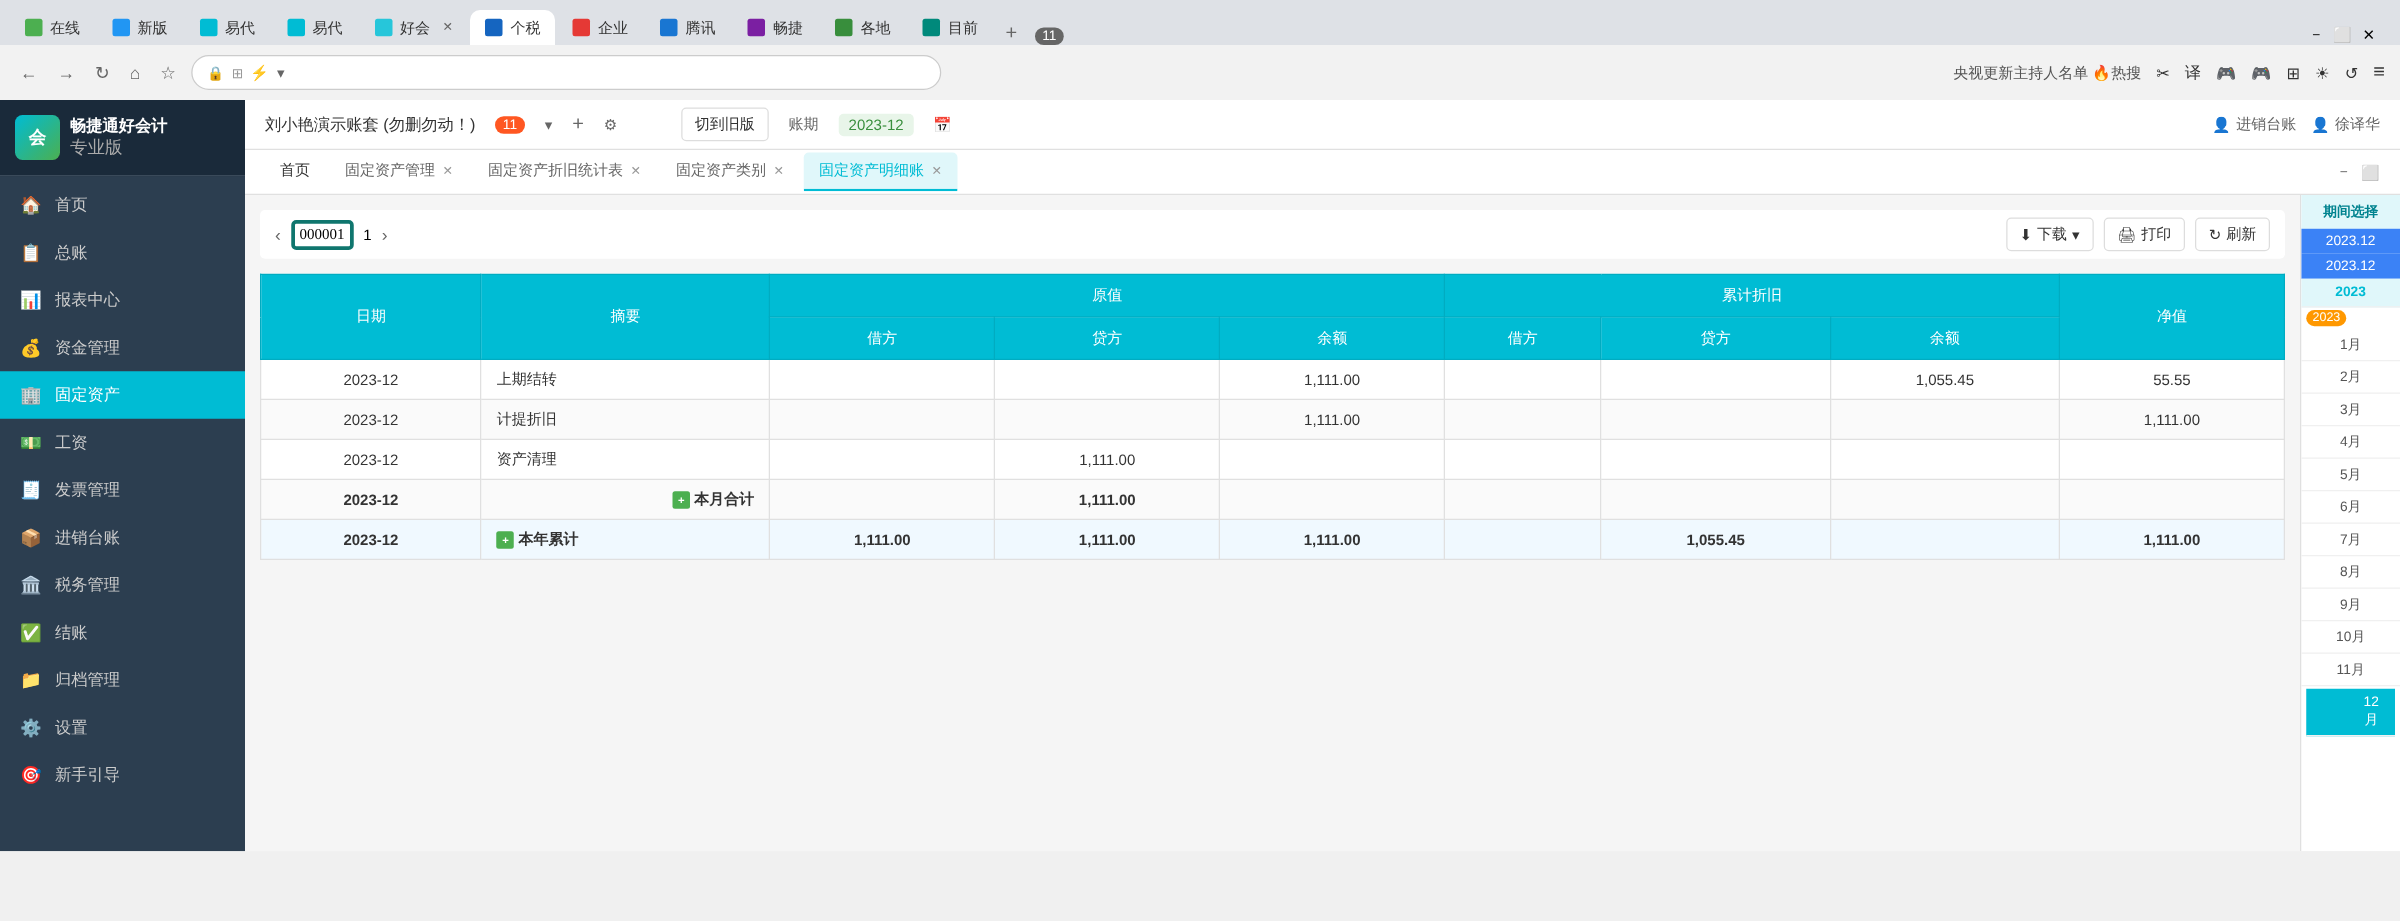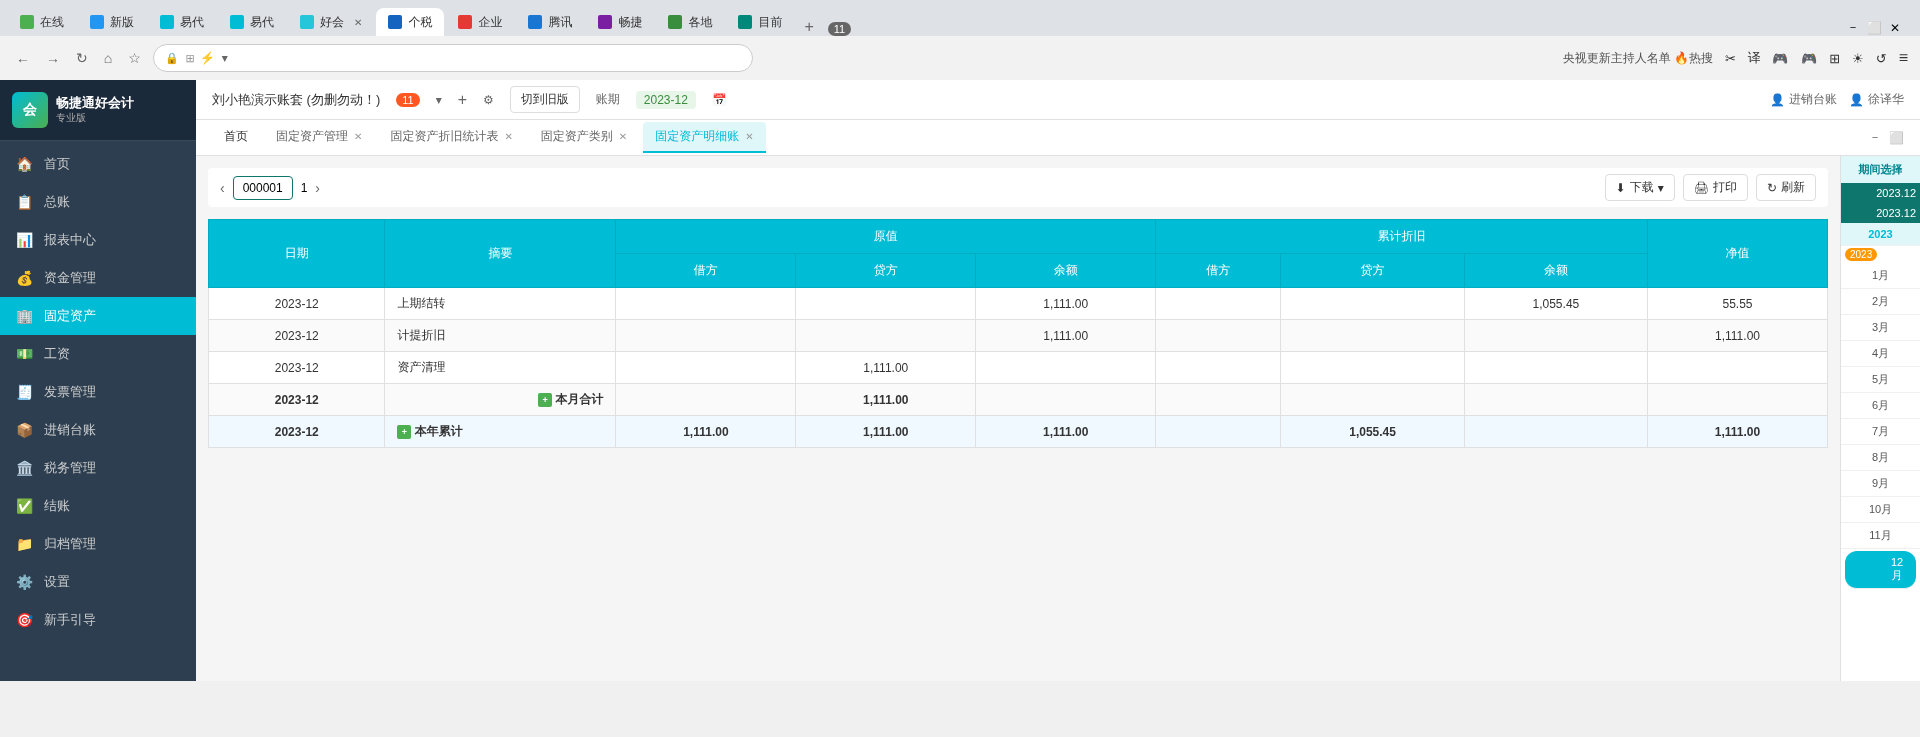--- a/index.html
+++ b/index.html
@@ -22,68 +22,68 @@
     .browser-actions { display: flex; align-items: center; gap: 12px; margin-left: auto; font-size: 12px; color: #333; }
 
     
     .app-container { display: flex; width: 1920px; height: 601px; background: #f5f5f5; }
 
     
     .sidebar { width: 196px; background: #2c3e50; display: flex; flex-direction: column; height: 100%; flex-shrink: 0; }
     .sidebar-logo { display: flex; align-items: center; gap: 8px; padding: 12px; background: #1a2a3a; border-bottom: 1px solid #3a4a5a; }
     .logo-icon { width: 36px; height: 36px; background: linear-gradient(135deg, #00bcd4, #4caf50); border-radius: 6px; display: flex; align-items: center; justify-content: center; color: white; font-size: 14px; font-weight: bold; }
     .logo-text { color: #fff; font-size: 13px; font-weight: bold; line-height: 1.3; }
-    .logo-sub { color: #aaa; font-size: 10px; }
+    .logo-sub { color: #aaa; font-size: 14px; }
 
     .sidebar-nav { flex: 1; overflow-y: auto; padding: 4px 0; }
     .sidebar-item { display: flex; align-items: center; gap: 10px; padding: 10px 16px; color: #ccc; cursor: pointer; transition: background 0.2s; font-size: 13px; }
     .sidebar-item.active { background: #00bcd4; color: #fff; }
     .sidebar-item .item-icon { width: 18px; text-align: center; font-size: 14px; }
 
     
     .app-header { background: #fff; border-bottom: 1px solid #e0e0e0; padding: 0 16px; height: 40px; display: flex; align-items: center; gap: 16px; flex-shrink: 0; }
     .header-badge { background: #ff5722; color: #fff; border-radius: 10px; padding: 1px 6px; font-size: 11px; }
-    .header-btn { padding: 4px 10px; border: 1px solid #ddd; border-radius: 4px; background: #fff; cursor: pointer; font-size: 12px; color: #333; }
+    .header-btn { padding: 4px 10px; border: 1px solid #ddd; border-radius: 4px; background: #fff; cursor: pointer; font-size: 12px; color: #333; margin-left: 35px; }
     .period-badge { background: #e8f5e9; color: #388e3c; padding: 2px 8px; border-radius: 4px; font-size: 12px; }
 
     
     .main-area { flex: 1; display: flex; flex-direction: column; overflow: hidden; }
 
     
     .tab-nav { display: flex; align-items: center; background: #fff; border-bottom: 1px solid #e0e0e0; padding: 0 16px; height: 36px; gap: 4px; flex-shrink: 0; }
     .page-tab { display: flex; align-items: center; gap: 6px; padding: 6px 12px; border-radius: 4px 4px 0 0; font-size: 12px; cursor: pointer; color: #666; border-bottom: 2px solid transparent; }
     .page-tab.active { background: #e0f7fa; color: #00bcd4; border-bottom: 2px solid #00bcd4; }
     .page-tab .tab-close { font-size: 10px; color: #999; cursor: pointer; }
     .page-tab-home { color: #333; }
 
     
     .content-area { flex: 1; background: #f5f5f5; display: flex; overflow: hidden; }
     .content-main { flex: 1; padding: 12px; overflow: auto; }
 
     
     .pagination-row { display: flex; align-items: center; gap: 8px; margin-bottom: 12px; background: #fff; padding: 6px 12px; border-radius: 4px; }
     .page-arrow { cursor: pointer; color: #666; font-size: 14px; }
-    .page-input { width: 60px; height: 24px; border: 1px solid #0f766e; border-radius: 4px; text-align: center; font-size: 12px; }
+    .page-input { width: 50px; height: 24px; border: 3px solid #0f766e; border-radius: 4px; text-align: center; font-size: 12px; font-family: Liberation Serif, serif; }
     .action-btns { margin-left: auto; display: flex; gap: 8px; align-items: center; }
     .action-btn { display: flex; align-items: center; gap: 4px; padding: 4px 10px; border: 1px solid #ddd; border-radius: 4px; background: #fff; cursor: pointer; font-size: 12px; color: #333; }
 
     
     .data-table { width: 100%; border-collapse: collapse; background: #fff; }
     .data-table th { background: #00bcd4; color: #fff; padding: 8px 12px; font-size: 12px; font-weight: normal; border: 1px solid #00acc1; text-align: center; }
     .data-table td { padding: 7px 12px; font-size: 12px; border: 1px solid #e0e0e0; text-align: center; color: #333; }
     .data-table tr:nth-child(even) td { background: #fafafa; }
     .row-icon { width: 14px; height: 14px; background: #4caf50; border-radius: 2px; display: inline-flex; align-items: center; justify-content: center; color: white; font-size: 9px; flex-shrink: 0; }
     .summary-row td { background: #f0f9ff; font-weight: bold; }
 
     
     .period-panel { width: 80px; background: #fff; border-left: 1px solid #e0e0e0; display: flex; flex-direction: column; flex-shrink: 0; font-size: 11px; overflow-y: auto; }
     .period-panel-header { background: #e0f7fa; padding: 6px 4px; text-align: center; color: #00838f; font-weight: bold; font-size: 11px; }
-    .period-panel-selected { background: #0f766e; color: white; padding: 4px; text-align: right; font-size: 11px; }
+    .period-panel-selected { background: #3b82f6; color: white; padding: 4px; text-align: center; font-size: 11px; }
     .period-item { padding: 5px 8px; cursor: pointer; color: #555; text-align: center; border-bottom: 1px solid #f0f0f0; }
-    .period-item.active { background: #00bcd4; color: white; border-radius: 12px; margin: 2px 4px; padding-left: 41px; }
+    .period-item.active { background: #00bcd4; color: white; border-radius: 0; margin: 2px 4px; padding-left: 41px; }
     .period-item.year-label { color: #00bcd4; background: #e0f7fa; font-weight: bold; }
   </style>
 </head>
 <body>
 
 <div class="browser-chrome">
 
   <div class="tab-bar">
     <div class="browser-tab">
       <div class="favicon" style="background:#4caf50;"></div>

